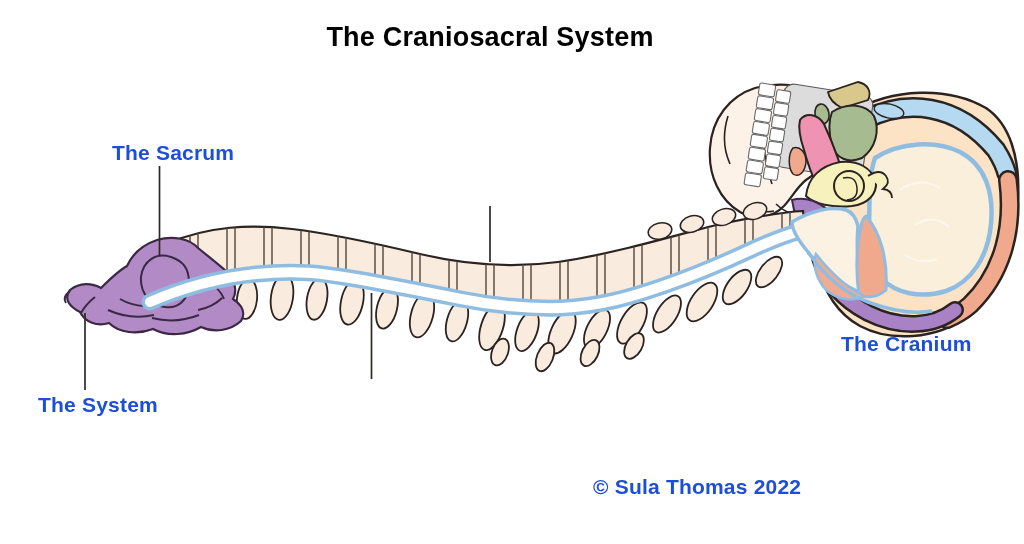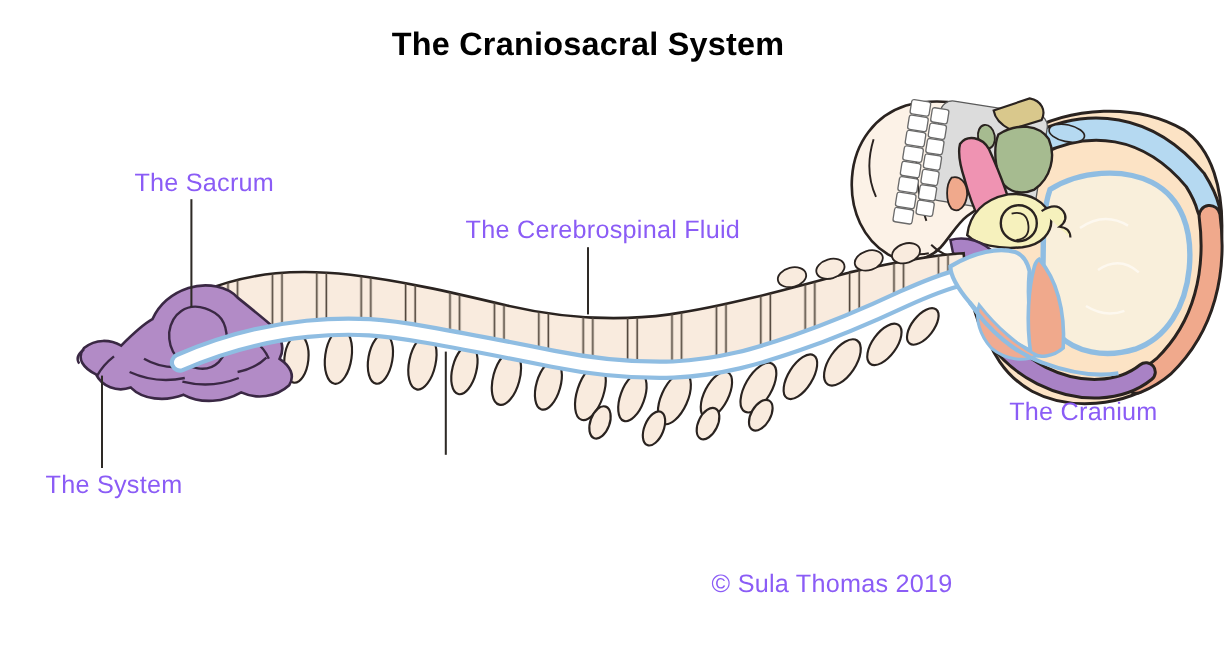--- a/index.html
+++ b/index.html
@@ -6,21 +6,21 @@
   #canvas{
     position:relative;width:1024px;height:544px;background:#ffffff;overflow:hidden;
     font-family:"Liberation Sans", sans-serif;
   }
   #art{position:absolute;left:0;top:0;}
   .title{
     position:absolute;left:490px;top:22px;transform:translateX(-50%);
     font-size:27px;font-weight:700;color:#000;white-space:nowrap;letter-spacing:.2px;
   }
   .lbl{
-    position:absolute;font-size:21px;font-weight:400;color:#8b5cf6;
+    position:absolute;font-size:21px;font-weight:700;color:#1d4ed8;
     white-space:nowrap;letter-spacing:.2px;
   }
   .lbl-sacrum{left:112px;top:141px;}
   .lbl-csf{left:388px;top:180px;}
   .lbl-cranium{left:841px;top:332px;}
   .lbl-coccyx{left:38px;top:393px;}
   .lbl-spinal{left:302px;top:383px;}
   .lbl-copyright{left:593px;top:475px;}
 </style>
 </head>
@@ -177,17 +177,16 @@
     <g stroke="#2e2a26" stroke-width="1.7">
       <line x1="159.5" y1="166" x2="159.5" y2="256"></line>
       <line x1="490" y1="206" x2="490" y2="262"></line>
       <line x1="85" y1="313" x2="85" y2="390"></line>
       <line x1="371.5" y1="293" x2="371.5" y2="379"></line>
     </g>
   </svg>
 
   <div class="title">The Craniosacral System</div>
   <div class="lbl lbl-sacrum">The Sacrum</div>
-  <div class="lbl lbl-csf">The Cerebrospinal Fluid</div>
   <div class="lbl lbl-cranium">The Cranium</div>
   <div class="lbl lbl-coccyx">The System</div>
-  <div class="lbl lbl-copyright">© Sula Thomas 2019</div>
+  <div class="lbl lbl-copyright">© Sula Thomas 2022</div>
 </div>
 
 </body></html>

